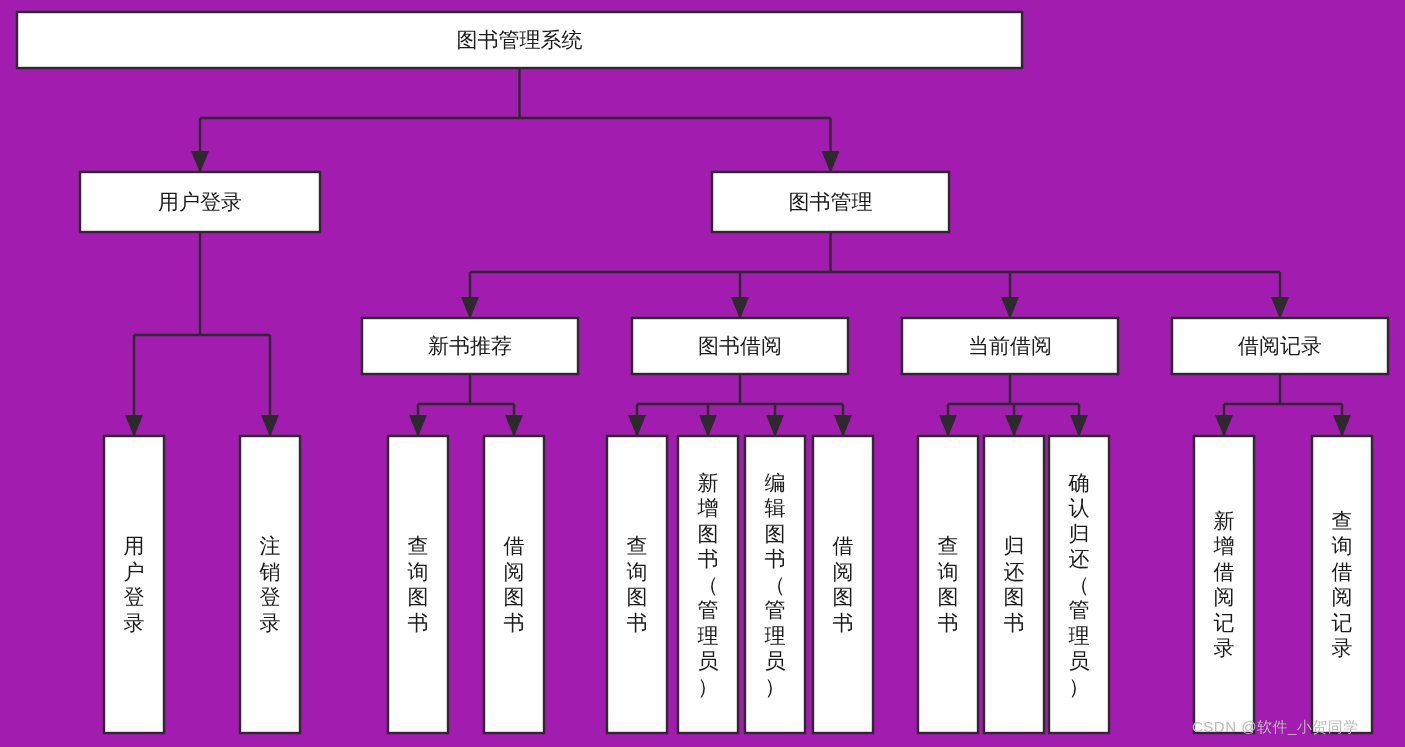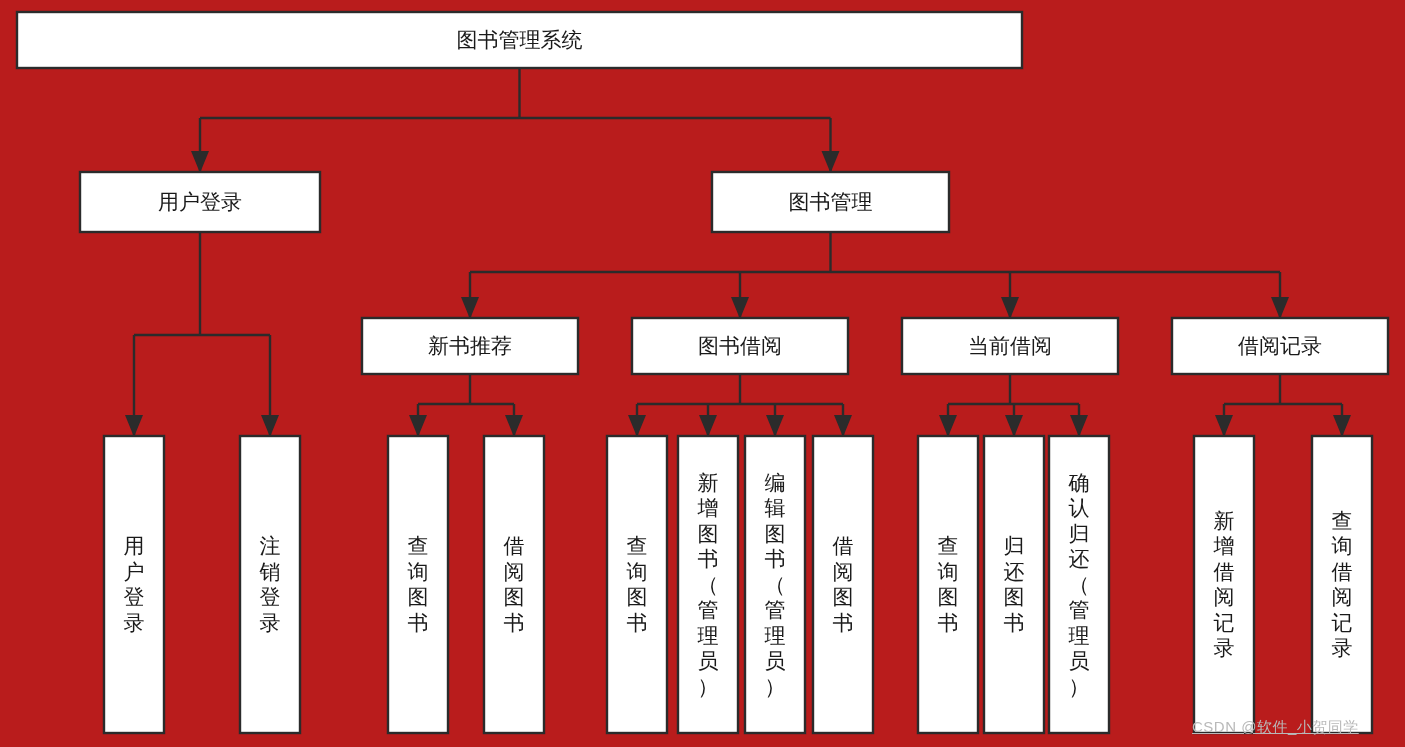--- a/index.html
+++ b/index.html
@@ -12,21 +12,21 @@
     width: 1405px;
     height: 747px;
     font-family: "Liberation Sans", "DejaVu Sans", sans-serif;
     overflow: hidden;
     position: relative;
   }
   #diagram-root {
     position: relative;
     width: 1405px;
     height: 747px;
-    background: #b91c1c;
+    background: #a21caf;
   }
   svg#diagram-svg {
     position: absolute;
     left: 0;
     top: 0;
     width: 1405px;
     height: 747px;
     display: block;
   }
   .node-box {
@@ -61,21 +61,20 @@
     white-space: pre;
   }
   .watermark-text {
     position: absolute;
     font-family: "Liberation Sans", "DejaVu Sans", sans-serif;
     font-size: 15px;
     color: #b9b9b9;
     letter-spacing: 0.5px;
     user-select: none;
     white-space: nowrap;
-    text-decoration: underline;
   }
 </style>
 </head>
 <body>
 
 <div id="diagram-root">
   <svg id="diagram-svg" viewBox="0 0 1405 747" preserveAspectRatio="xMidYMid meet">
     <g id="edges-layer">
         <g>
           <line x1="519.5" y1="68" x2="519.5" y2="118" class="connector-line"></line>

